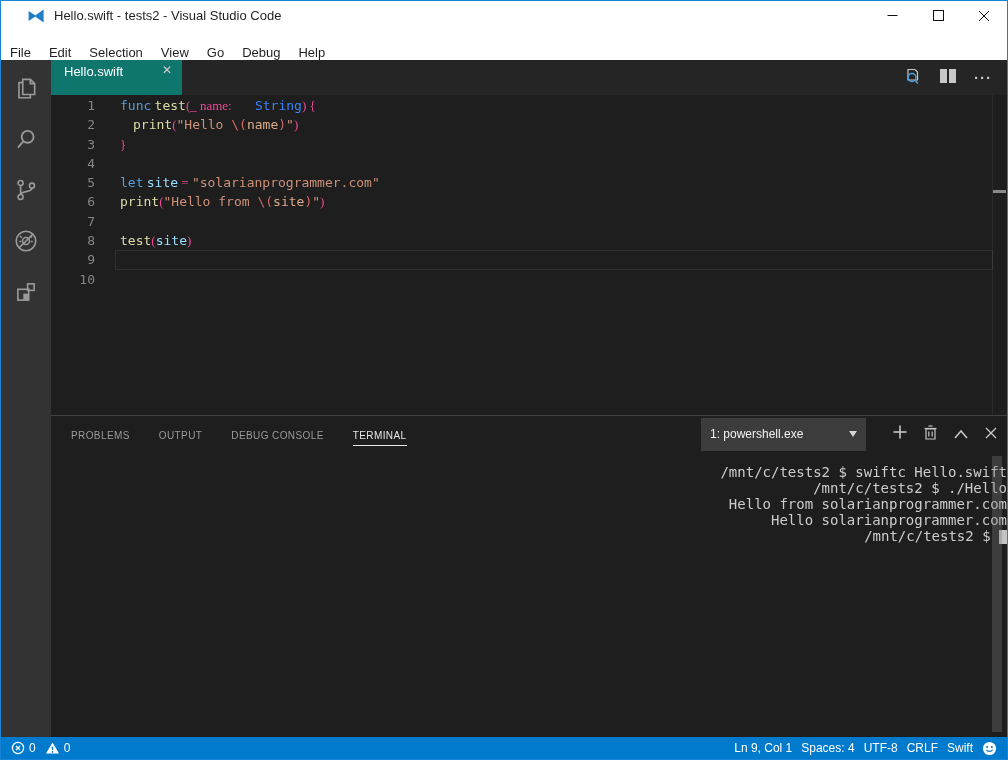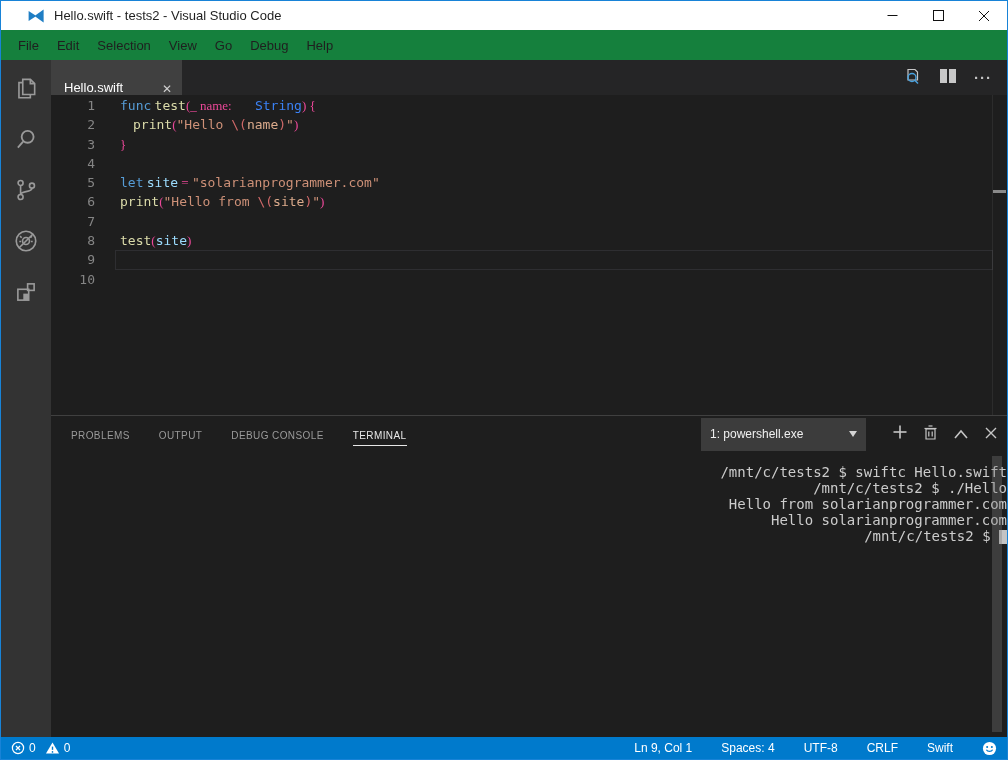--- a/index.html
+++ b/index.html
@@ -10,34 +10,34 @@
            background:#1e1e1e; display:flex; flex-direction:column; }
 
   
   .titlebar{ flex:0 0 29px; background:#ffffff; display:flex; align-items:center;padding-left:17px; }
   .app-logo{ margin-left:9px; display:flex; }
   .title-text{ font-size:13px; color:#1f1f1f; margin-left:9px; }
   .win-controls{ margin-left:auto; display:flex; height:100%; }
   .win-btn{ width:46px; display:flex; align-items:center; justify-content:center; }
 
   
-  .menubar{ flex:0 0 30px; background:#15803d; display:flex; align-items:center; padding-left:8px; }
+  .menubar{ flex:0 0 30px; background:#ffffff; display:flex; align-items:flex-end; }
   .menu-item{ padding:0 9px; font-size:13px; color:#1f1f1f; display:flex; align-items:center; }
 
   
   .body{ flex:1; display:flex; min-height:0; }
   .activitybar{ flex:0 0 50px; background:#333333; display:flex; flex-direction:column;
                 align-items:center; padding-top:14px; gap:23px; }
   .ab-item{ width:28px; height:28px; display:flex; align-items:center; justify-content:center; }
 
   .editor-col{ flex:1; display:flex; flex-direction:column; min-width:0; }
 
   
   .tabbar{ flex:0 0 35px; background:#252526; display:flex; }
-  .tab{ width:131px; background:#404040; display:flex; align-items:flex-end; padding:12px 10px 0 13px; }
+  .tab{ width:131px; background:#0f766e; display:flex; align-items:flex-start; padding:4px 10px 0 13px; }
   .tab-label{ font-size:13px; color:#ffffff; }
   .tab-close{ margin-left:auto; color:#cfcfcf; font-size:12px; line-height:1; }
   .editor-actions{ margin-left:auto; display:flex; align-items:center; gap:17px; padding-right:15px; }
   .ellipsis{ color:#c5c5c5; font-size:15px; font-weight:bold; letter-spacing:1px; line-height:10px; }
 
   
   .editor{ flex:0 0 320px; position:relative; background:#1e1e1e;
            font-family:"DejaVu Sans Mono", monospace; font-size:13px; overflow:hidden; }
   .code-rows{ position:absolute; top:1px; left:0; right:0; }
   .code-row{ height:19.3px; line-height:19.3px; display:flex; position:relative; white-space:pre; }
@@ -65,21 +65,21 @@
   .terminal{ flex:1; padding:12px 0 0 19px; font-family:"DejaVu Sans Mono", monospace;
              font-size:14px; line-height:16px; color:#cccccc; white-space:pre;text-align:right; }
   .cursor{ display:inline-block; width:8px; height:14px; background:#c4c4c4; vertical-align:text-bottom; }
   .terminal-scrollbar{ position:absolute; right:5px; top:40px; bottom:5px; width:10px;
                        background:rgba(121,121,121,0.35); }
 
   
   .statusbar{ flex:0 0 22px; background:#007acc; display:flex; align-items:center;
               color:#ffffff; font-size:12px; padding:0 10px; }
   .sb-group{ display:flex; align-items:center; gap:4px; }
-  .sb-right{ margin-left:auto; display:flex; align-items:center; gap:29px; }
+  .sb-right{ margin-left:auto; display:flex; align-items:center; gap:9px; }
   .sb-item{ display:flex; align-items:center; }
 </style>
 </head>
 <body>
 
 <div class="window">
 
   <div class="titlebar">
     <span class="app-logo">
       <svg width="18" height="16" viewBox="0 0 18 16">

